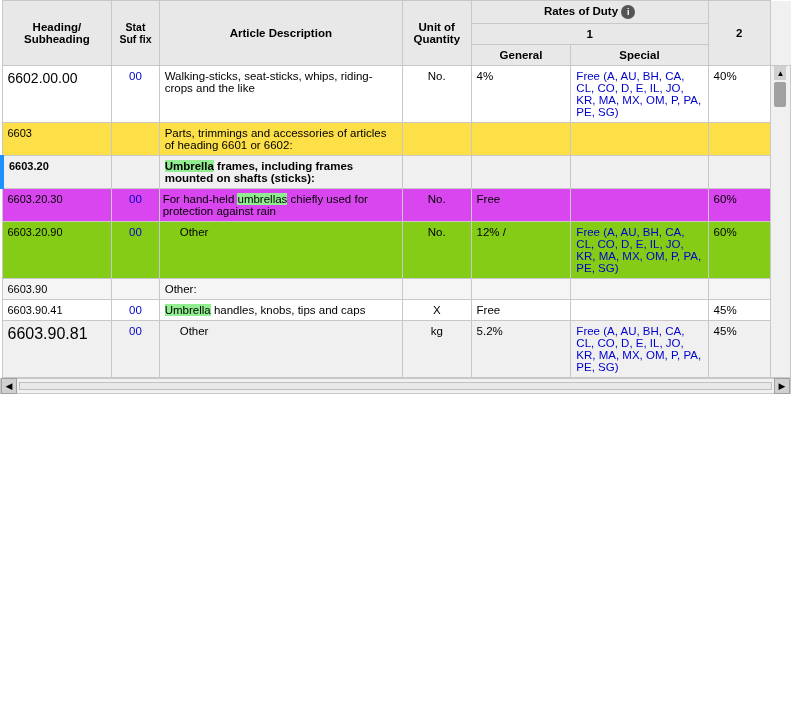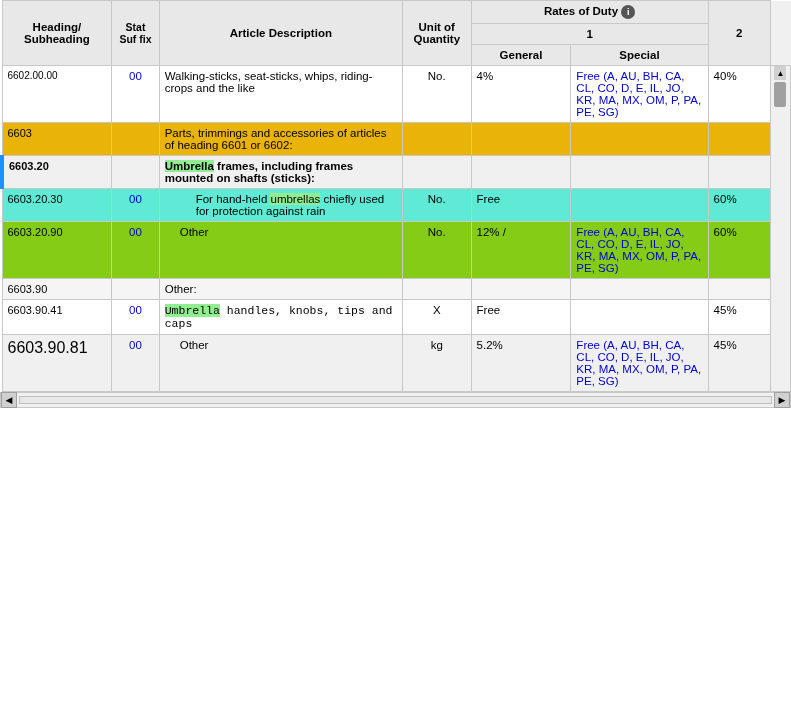--- a/index.html
+++ b/index.html
@@ -55,36 +55,36 @@
         <th colspan="2" style="text-align:center;">1</th>
       </tr>
       <tr>
         <th>General</th>
         <th>Special</th>
       </tr>
     </thead>
     <tbody>
 
       <tr style="background:#ffffff;">
-        <td style="font-size:10px;">6602.00.00</td>
+        <td style="font-size:14px;">6602.00.00</td>
         <td class="center" style="color:#0000cc;">00</td>
         <td>Walking-sticks, seat-sticks, whips, riding-crops and the like</td>
         <td class="center">No.</td>
         <td>4%</td>
         <td style="color:#0000cc;">Free (A, AU, BH, CA, CL, CO, D, E, IL, JO, KR, MA, MX, OM, P, PA, PE, SG)</td>
         <td>40%</td>
         <td rowspan="8" style="padding:0; background:#f0f0f0; border-left:1px solid #c8c8c8; vertical-align:top;">
           <div style="position:relative; height:100%;">
             <div style="width:12px; height:14px; background:#d0d0d0; margin:0 auto; display:flex; align-items:center; justify-content:center; font-size:8px;">▲</div>
             <div style="width:12px; height:25px; background:#a0a0a0; margin:0 auto; margin-top:2px; border-radius:2px;"></div>
           </div>
         </td>
       </tr>
 
-      <tr style="background:#eab308;">
+      <tr style="background:#fde047;">
         <td style="font-size:11px;">6603</td>
         <td></td>
         <td>Parts, trimmings and accessories of articles of heading 6601 or 6602:</td>
         <td></td>
         <td></td>
         <td></td>
         <td></td>
       </tr>
 
       <tr style="background:#f0f0f0;font-weight:bold;">
@@ -92,24 +92,24 @@
         <td></td>
         <td>
           <span class="highlight-green-text">Umbrella</span> frames, including frames mounted on shafts (sticks):
         </td>
         <td></td>
         <td></td>
         <td></td>
         <td></td>
       </tr>
 
-      <tr style="background:#5eead4;">
+      <tr style="background:#d946ef;">
         <td style="font-size:11px;">6603.20.30</td>
         <td class="center" style="color:#0000cc;">00</td>
-        <td style="padding-left:36px;">For hand-held <span class="highlight-green-text">umbrellas</span> chiefly used for protection against rain</td>
+        <td style="padding-left:3px;">For hand-held <span class="highlight-green-text">umbrellas</span> chiefly used for protection against rain</td>
         <td class="center">No.</td>
         <td>Free</td>
         <td></td>
         <td>60%</td>
       </tr>
 
       <tr style="background:#84cc16;">
         <td style="font-size:11px;">6603.20.90</td>
         <td class="center" style="color:#0000cc;">00</td>
         <td style="padding-left:20px;">Other</td>
@@ -125,21 +125,21 @@
         <td>Other:</td>
         <td></td>
         <td></td>
         <td></td>
         <td></td>
       </tr>
 
       <tr style="background:#ffffff;">
         <td style="font-size:11px;">6603.90.41</td>
         <td class="center" style="color:#0000cc;">00</td>
-        <td style="font-family:Liberation Mono, monospace;"><span class="highlight-green-text">Umbrella</span> handles, knobs, tips and caps</td>
+        <td style=""><span class="highlight-green-text">Umbrella</span> handles, knobs, tips and caps</td>
         <td class="center">X</td>
         <td>Free</td>
         <td></td>
         <td>45%</td>
       </tr>
 
       <tr style="background:#f0f0f0;">
         <td style="font-size:16px;">6603.90.81</td>
         <td class="center" style="color:#0000cc;">00</td>
         <td style="padding-left:20px;">Other</td>

